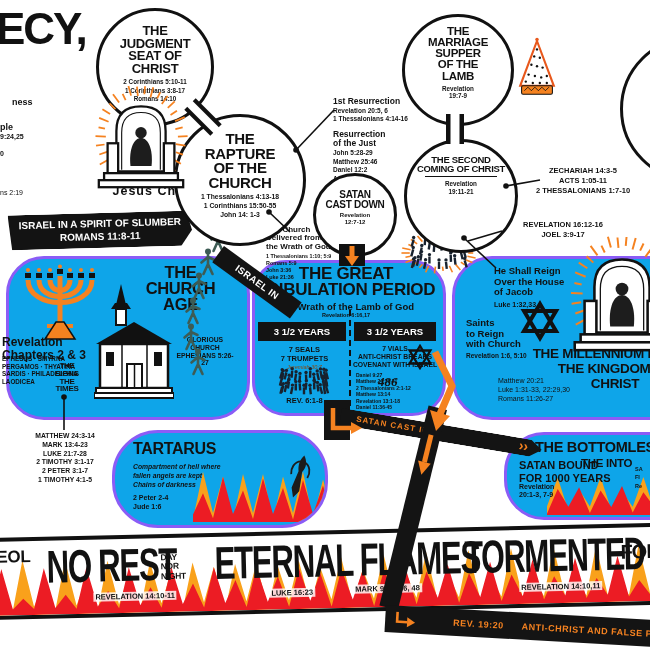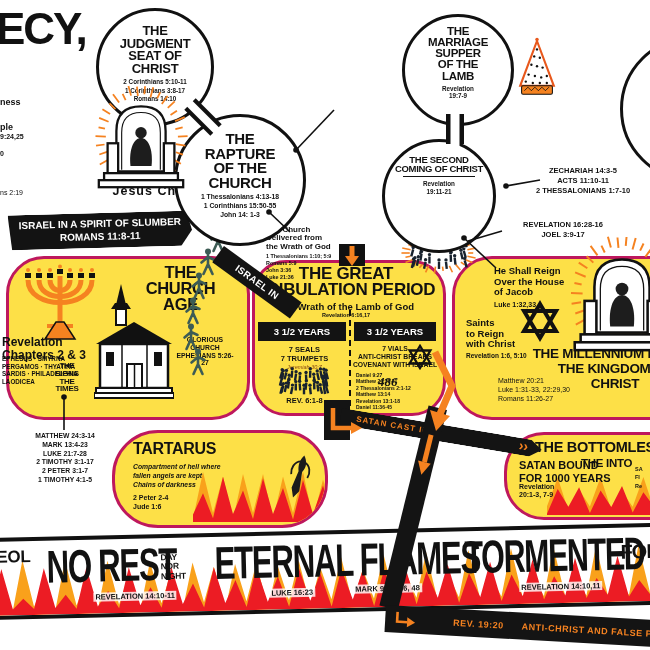--- a/index.html
+++ b/index.html
@@ -5,36 +5,36 @@
   html,body{margin:0;padding:0;background:#fff}
   .stage{position:relative;width:650px;height:650px;overflow:hidden;background:#fff;
          font-family:"Liberation Sans",sans-serif;color:#111}
   .abs{position:absolute}
   .pre{white-space:pre-line}
   .b{font-weight:bold}
   .c{text-align:center}
   .bubble{position:absolute;background:#fff;border:3px solid #111;border-radius:50%;z-index:5;text-align:center}
   .t{font-weight:bold;line-height:.97;letter-spacing:-.3px}
   .refs{font-weight:bold;line-height:1.3;margin-top:3px}
-  .rrect{position:absolute;background:#fde047;border:3px solid #be185d;z-index:1}
+  .rrect{position:absolute;background:#0ea5e9;border:3px solid #8b5cf6;z-index:1}
   .band{position:absolute;background:#141414;z-index:3}
   .overlay{position:absolute;left:0;top:0;z-index:6;pointer-events:none}
   .heavy{font-weight:bold;letter-spacing:-2px;line-height:1;transform-origin:left top}
   .wref{font-weight:bold;background:rgba(255,255,255,.82);padding:0 2px}
   .soldier{position:absolute;width:20px;height:30px;z-index:4}
   svg{display:block}
 </style>
 </head>
 <body>
 
 <div class="stage">
 
   <div class="abs" style="left:-4px;top:4px;font-size:44px;font-weight:bold;letter-spacing:-2px">ECY,</div>
 
-  <div class="abs b" style="left:0;top:97px;font-size:9px">ness</div>
+  <div class="abs b" style="left:12px;top:97px;font-size:9px">ness</div>
   <div class="abs b" style="left:0;top:122px;font-size:9px">ple</div>
   <div class="abs b" style="left:0;top:133px;font-size:7px">9:24,25</div>
   <div class="abs b" style="left:0;top:150px;font-size:7px">0</div>
   <div class="abs" style="left:0;top:189px;font-size:7px">ns 2:19</div>
 
   <div class="rrect" style="left:6px;top:256px;width:238px;height:158px;border-radius:38px"></div>
   <div class="rrect" style="left:252px;top:260px;width:188px;height:150px;border-radius:34px"></div>
   <div class="rrect" style="left:452px;top:256px;width:300px;height:158px;border-radius:40px"></div>
 
   <div class="abs" style="left:84px;top:80px;width:114px;height:116px;z-index:6">
@@ -104,31 +104,48 @@
   <div class="bubble" style="left:402px;top:14px;width:106px;height:106px">
     <div class="t pre" style="font-size:11.5px;margin-top:9px">THE
 MARRIAGE
 SUPPER
 OF THE
 LAMB</div>
     <div class="refs pre" style="font-size:6.3px;line-height:1.15">Revelation
 19:7-9</div>
   </div>
 
-  <div class="bubble" style="left:382px;top:139px;width:108px;height:108px">
+  <div class="bubble" style="left:404px;top:139px;width:108px;height:108px">
     <div class="t pre" style="font-size:9.5px;margin-top:13px">THE SECOND
 COMING OF CHRIST</div>
     <div style="border-top:1.5px solid #111;width:72px;margin:3px auto"></div>
     <div class="refs pre" style="font-size:6.3px;line-height:1.15">Revelation
 19:11-21</div>
   </div>
 
+  <div class="bubble" style="left:313px;top:173px;width:78px;height:78px">
+    <div class="t pre" style="font-size:10px;margin-top:14px">SATAN
+CAST DOWN</div>
+    <div class="refs pre" style="font-size:6px;line-height:1.1">Revelation
+12:7-12</div>
+  </div>
 
   <div class="bubble" style="left:620px;top:36px;width:140px;height:140px"></div>
 
+  <div class="abs" style="left:333px;top:96px;width:115px;z-index:4">
+    <div class="b" style="font-size:8.5px">1st Resurrection</div>
+    <div class="b pre" style="font-size:6.5px;line-height:1.25;margin:1px 0 7px">Revelation 20:5, 6
+1 Thessalonians 4:14-16</div>
+    <div class="b pre" style="font-size:8.5px;line-height:1.0">Resurrection
+of the Just</div>
+    <div class="b pre" style="font-size:6.5px;line-height:1.3;margin-top:2px">John 5:28-29
+Matthew 25:46
+Daniel 12:2
+Acts 24:15</div>
+  </div>
 
   <div class="abs" style="left:516px;top:36px;width:42px;height:66px">
     <svg width="42" height="66" viewBox="0 0 60 92">
       <polygon points="30,6 54,70 6,70" fill="#fff" stroke="#E8581C" stroke-width="3"></polygon>
       <g fill="#111">
           <circle cx="30" cy="18" r="1.7"></circle>
           <circle cx="26" cy="28" r="1.7"></circle>
           <circle cx="34" cy="30" r="1.7"></circle>
           <circle cx="22" cy="40" r="1.7"></circle>
           <circle cx="30" cy="42" r="1.7"></circle>
@@ -142,23 +159,23 @@
           <circle cx="34" cy="66" r="1.7"></circle>
           <circle cx="44" cy="66" r="1.7"></circle>
         </g>
       <rect x="8" y="70" width="44" height="12" rx="2" fill="#F58220" stroke="#111" stroke-width="1.5"></rect>
       <path d="M12,77 l5,-5 5,5 5,-5 5,5 5,-5 5,5 5,-5" stroke="#111" stroke-width="1.2" fill="none"></path>
       <circle cx="30" cy="4" r="2.5" fill="#E8581C"></circle>
     </svg>
   </div>
 
   <div class="abs c b pre" style="left:518px;top:166px;width:130px;font-size:7.5px;line-height:1.35">ZECHARIAH 14:3-5
-ACTS 11:10-11
+ACTS 1:05-11
 2 THESSALONIANS 1:7-10</div>
-  <div class="abs c b pre" style="left:498px;top:220px;width:130px;font-size:7.5px;line-height:1.35">REVELATION 16:28-16
+  <div class="abs c b pre" style="left:498px;top:220px;width:130px;font-size:7.5px;line-height:1.35">REVELATION 16:12-16
 JOEL 3:9-17</div>
 
   <div class="abs" style="left:266px;top:226px;width:95px;z-index:4">
     <div class="b pre" style="font-size:8px;line-height:1.05">The Church
 Delivered from
 the Wrath of God</div>
     <div class="b pre" style="font-size:5.4px;line-height:1.3;margin-top:2px">1 Thessalonians 1:10; 5:9
 Romans 5:9
 John 3:36
 Luke 21:36</div>
@@ -482,21 +499,21 @@
 of Jacob</div>
   <div class="abs b" style="left:494px;top:301px;font-size:7px;z-index:2">Luke 1:32,33</div>
   <div class="abs" style="left:520px;top:300px;z-index:2">
     <svg width="40" height="42" viewBox="0 0 40 40">
         <polygon points="20,3 36,30 4,30" fill="none" stroke="#111" stroke-width="4"></polygon>
         <polygon points="20,37 4,10 36,10" fill="none" stroke="#111" stroke-width="4"></polygon>
       </svg>
   </div>
   <div class="abs b pre" style="left:466px;top:318px;font-size:9.5px;line-height:1.12;z-index:2">Saints
 to Reign
-with Christ</div>
+with Church</div>
   <div class="abs b" style="left:466px;top:352px;font-size:6.5px;z-index:2">Revelation 1:6, 5:10</div>
   <div class="abs" style="left:562px;top:230px;width:120px;height:130px;z-index:6">
     <svg width="120" height="130" viewBox="0 0 110 132">
         <g stroke="#F58220" stroke-width="2">
           <line x1="24.2" y1="96.6" x2="18.8" y2="101.1"></line>
           <line x1="18.3" y1="90.4" x2="8.1" y2="96.1"></line>
           <line x1="17.1" y1="81.5" x2="7.6" y2="84.8"></line>
           <line x1="13.5" y1="73.4" x2="3.8" y2="74.8"></line>
           <line x1="15.0" y1="64.4" x2="3.2" y2="64.0"></line>
           <line x1="14.0" y1="55.4" x2="6.7" y2="53.8"></line>

